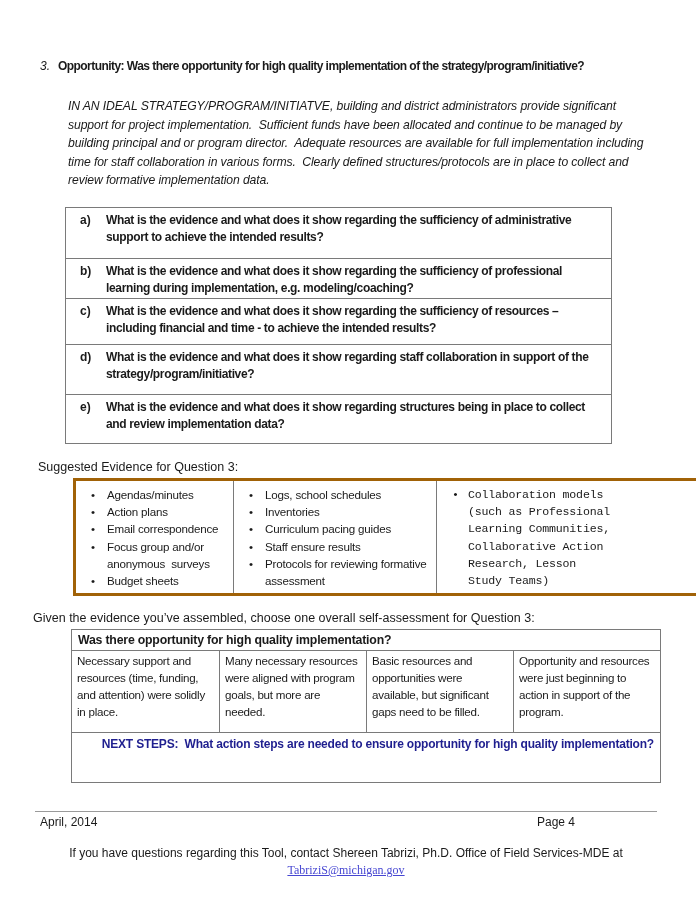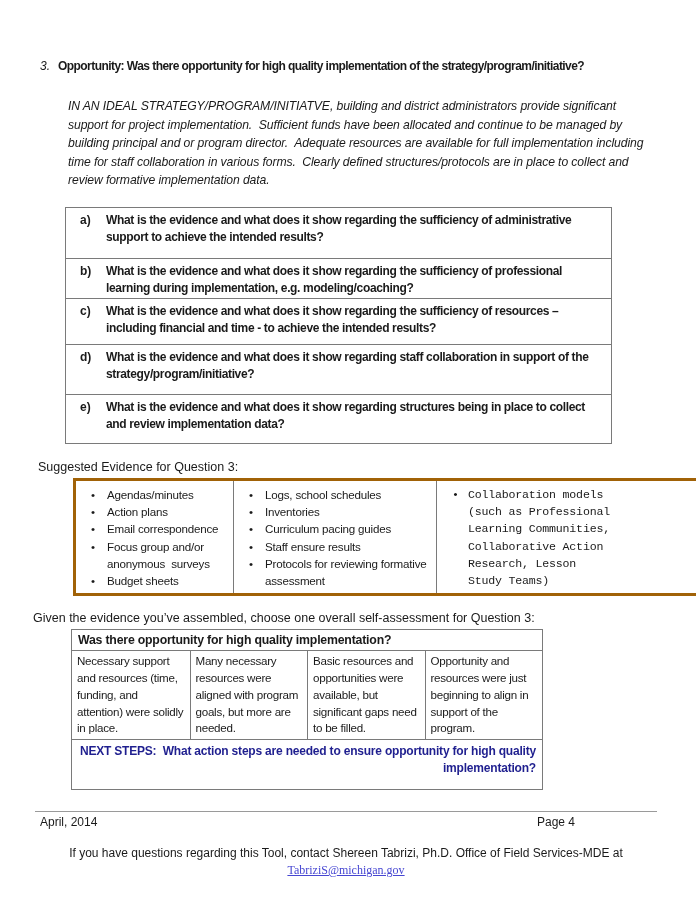--- a/index.html
+++ b/index.html
@@ -36,21 +36,21 @@
   .ev-col-2{width:203px;}
   .ev-col-3{width:178px;font-family:Liberation Mono, monospace;}
   .ev-list{margin:0;padding:0 0 0 14px;list-style:none;}
   .ev-list li{
     position:relative;padding-left:17px;font-size:11.6px;line-height:17.2px;
     letter-spacing:-0.2px;white-space:pre-wrap;
   }
   .ev-list li::before{content:"\2022";position:absolute;left:1px;}
   
   .given-line{margin:14px 4px 0 33px;font-size:12.5px;line-height:16px;}
-  .sa-table{margin:3px 0 0 71px;width:472px;border:1px solid #7a7a7a;box-sizing:border-box;}
+  .sa-table{margin:3px 0 0 71px;width:590px;border:1px solid #7a7a7a;box-sizing:border-box;}
   .sa-header{
     font-weight:bold;font-size:12.3px;line-height:16px;padding:2px 6px;
     border-bottom:1px solid #7a7a7a;letter-spacing:-0.2px;
   }
   .sa-cols{display:flex;border-bottom:1px solid #7a7a7a;}
   .sa-cell{
     box-sizing:border-box;width:25%;min-height:81px;border-left:1px solid #7a7a7a;
     padding:2px 5px;font-size:11.6px;line-height:16.8px;letter-spacing:-0.25px;white-space:pre-wrap;
   }
   .sa-cell:first-child{border-left:none;}
@@ -129,21 +129,21 @@
   </div>
 
   <div class="given-line">Given the evidence you’ve assembled, choose one overall self-assessment for Question 3:</div>
 
   <div class="sa-table">
     <div class="sa-header">Was there opportunity for high quality implementation?</div>
     <div class="sa-cols">
       <div class="sa-cell">Necessary support and resources (time, funding, and attention) were solidly in place.</div>
       <div class="sa-cell">Many necessary resources were aligned with program goals, but more are needed.</div>
       <div class="sa-cell">Basic resources and opportunities were available, but significant gaps need to be filled.</div>
-      <div class="sa-cell">Opportunity and resources were just beginning to align in support of the program.</div>
+      <div class="sa-cell">Opportunity and resources were just beginning to action in support of the program.</div>
     </div>
     <div class="sa-next">NEXT STEPS:  What action steps are needed to ensure opportunity for high quality implementation?</div>
   </div>
 
   <div class="footer">
     <div class="footer-line1">
       <span>April, 2014</span>
       <span>Page 4</span>
     </div>
     <div class="footer-line2">If you have questions regarding this Tool, contact Shereen Tabrizi, Ph.D. Office of Field Services-MDE at</div>

